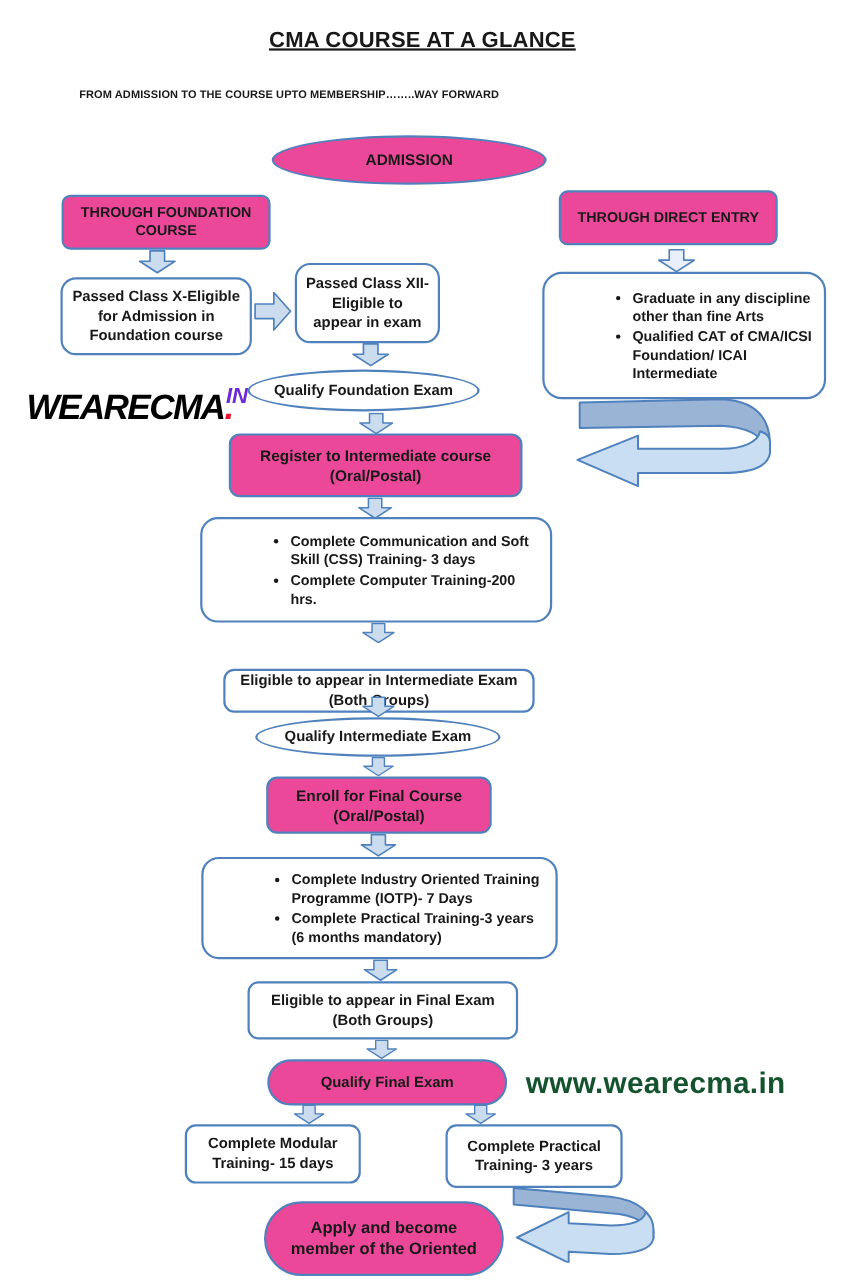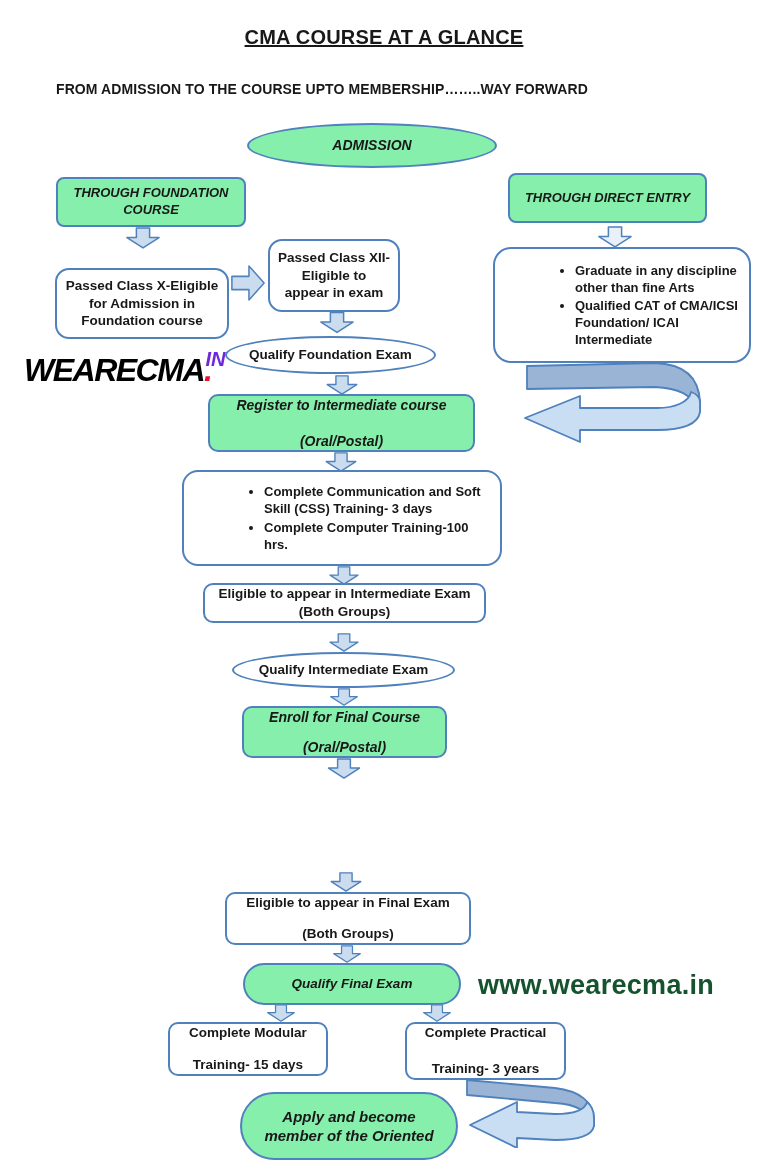--- a/index.html
+++ b/index.html
@@ -6,30 +6,30 @@
   #canvas{
     position:relative;width:768px;height:1169px;background:#ffffff;
     font-family:"Liberation Sans",sans-serif;font-weight:bold;color:#181818;
     overflow:hidden;
   }
   .abs{position:absolute;}
   .title{
     left:0;right:0;top:26px;text-align:center;font-size:20px;
     text-decoration:underline;text-decoration-thickness:2px;letter-spacing:.2px;
   }
-  .subtitle{left:56px;top:81px;font-size:14px;letter-spacing:.1px;}
+  .subtitle{left:72px;top:81px;font-size:10px;letter-spacing:.1px;}
   .shape{
     position:absolute;border:2px solid #4f81bd;background:#ffffff;
     display:flex;flex-direction:column;align-items:center;justify-content:center;
     text-align:center;box-sizing:border-box;line-height:1.3;
   }
-  .fill{background:#86efac;font-style:italic;}
+  .fill{background:#ec4899;}
   .ellipse{border-radius:50%;}
   .capsule{border-radius:36px;}
-  .r8{border-radius:8px;}.r10{border-radius:10px;justify-content:space-between;}.r14{border-radius:14px;}
+  .r8{border-radius:8px;}.r10{border-radius:10px;}.r14{border-radius:14px;}
   .r16{border-radius:16px;}.r18{border-radius:18px;}
   .fs13{font-size:13px;}.fs135{font-size:13.5px;}.fs14{font-size:14px;}.fs15{font-size:15px;}
   .bullets{align-items:flex-start;text-align:left;padding-left:32px;}
   .bullets ul{margin:0;padding:0 10px 0 48px;}
   .bullets li{font-size:13px;line-height:1.32;margin:1px 0;}
   .arrow{position:absolute;display:block;}
   .logo{
     left:24px;top:352px;font-size:32px;font-style:italic;font-weight:bold;
     letter-spacing:-1.5px;color:#000;white-space:nowrap;
   }
@@ -59,21 +59,21 @@
     <div>THROUGH DIRECT ENTRY</div>
   </div>
 
   <svg class="arrow" style="left:126px;top:227px;" width="34" height="22" viewBox="0 0 36 23">
     <polygon points="11,1 25,1 25,11 35,11 18,22 1,11 11,11" fill="#cadced" stroke="#4f81bd" stroke-width="1.6" stroke-linejoin="round"></polygon>
   </svg>
   <svg class="arrow" style="left:598px;top:224px;" width="34" height="26" viewBox="0 0 36 23">
     <polygon points="11,1 25,1 25,11 35,11 18,22 1,11 11,11" fill="#e9f0f9" stroke="#4f81bd" stroke-width="1.6" stroke-linejoin="round"></polygon>
   </svg>
 
-  <div class="shape r14 fs135" style="left:55px;top:268px;width:174px;height:71px;">
+  <div class="shape r14 fs135" style="left:55px;top:252px;width:174px;height:71px;">
     <div>Passed Class X-Eligible</div>
     <div>for Admission in</div>
     <div>Foundation course</div>
   </div>
 
   <svg class="arrow" style="left:230px;top:265px;" width="36" height="36" viewBox="0 0 36 38">
     <polygon points="1,12 19,12 19,1 35,19 19,37 19,26 1,26" fill="#cadced" stroke="#4f81bd" stroke-width="1.6" stroke-linejoin="round"></polygon>
   </svg>
 
   <div class="shape r14 fs135" style="left:268px;top:239px;width:132px;height:73px;">
@@ -115,29 +115,29 @@
     <path d="M195,42 L195,52 C193,64 178,70 152,70 L75,70 L75,82 L20,58 L75,36 L75,48 L152,48 C170,48 184,42 186,32 C192,34 195,37 195,42 Z" fill="#c9def2" stroke="#4f81bd" stroke-width="1.8" stroke-linejoin="round"></path>
   </svg>
 
   <svg class="arrow" style="left:324px;top:452px;" width="34" height="20" viewBox="0 0 36 23">
     <polygon points="11,1 25,1 25,11 35,11 18,22 1,11 11,11" fill="#cadced" stroke="#4f81bd" stroke-width="1.6" stroke-linejoin="round"></polygon>
   </svg>
 
   <div class="shape bullets r16" style="left:182px;top:470px;width:320px;height:96px;">
     <ul>
       <li>Complete Communication and Soft Skill (CSS) Training- 3 days</li>
-      <li>Complete Computer Training-100 hrs.</li>
+      <li>Complete Computer Training-200 hrs.</li>
     </ul>
   </div>
 
   <svg class="arrow" style="left:327px;top:566px;" width="34" height="19" viewBox="0 0 36 23">
     <polygon points="11,1 25,1 25,11 35,11 18,22 1,11 11,11" fill="#cadced" stroke="#4f81bd" stroke-width="1.6" stroke-linejoin="round"></polygon>
   </svg>
 
-  <div class="shape r10 fs135" style="left:203px;top:583px;width:283px;height:40px;">
+  <div class="shape r10 fs135" style="left:203px;top:608px;width:283px;height:40px;">
     <div>Eligible to appear in Intermediate Exam</div>
     <div>(Both Groups)</div>
   </div>
 
   <svg class="arrow" style="left:327px;top:633px;" width="34" height="19" viewBox="0 0 36 23">
     <polygon points="11,1 25,1 25,11 35,11 18,22 1,11 11,11" fill="#cadced" stroke="#4f81bd" stroke-width="1.6" stroke-linejoin="round"></polygon>
   </svg>
 
   <div class="shape ellipse fs135" style="left:232px;top:652px;width:223px;height:36px;">
     <div>Qualify Intermediate Exam</div>
@@ -149,20 +149,26 @@
 
   <div class="shape fill r10 fs14" style="left:242px;top:706px;width:205px;height:52px;">
     <div>Enroll for Final Course</div>
     <div>(Oral/Postal)</div>
   </div>
 
   <svg class="arrow" style="left:326px;top:758px;" width="36" height="21" viewBox="0 0 36 23">
     <polygon points="11,1 25,1 25,11 35,11 18,22 1,11 11,11" fill="#cadced" stroke="#4f81bd" stroke-width="1.6" stroke-linejoin="round"></polygon>
   </svg>
 
+  <div class="shape bullets r16" style="left:183px;top:779px;width:324px;height:93px;">
+    <ul>
+      <li>Complete Industry Oriented Training Programme (IOTP)- 7 Days</li>
+      <li>Complete Practical Training-3 years (6 months mandatory)</li>
+    </ul>
+  </div>
 
   <svg class="arrow" style="left:328px;top:872px;" width="36" height="20" viewBox="0 0 36 23">
     <polygon points="11,1 25,1 25,11 35,11 18,22 1,11 11,11" fill="#cadced" stroke="#4f81bd" stroke-width="1.6" stroke-linejoin="round"></polygon>
   </svg>
 
   <div class="shape r10 fs135" style="left:225px;top:892px;width:246px;height:53px;">
     <div>Eligible to appear in Final Exam</div>
     <div>(Both Groups)</div>
   </div>
 

